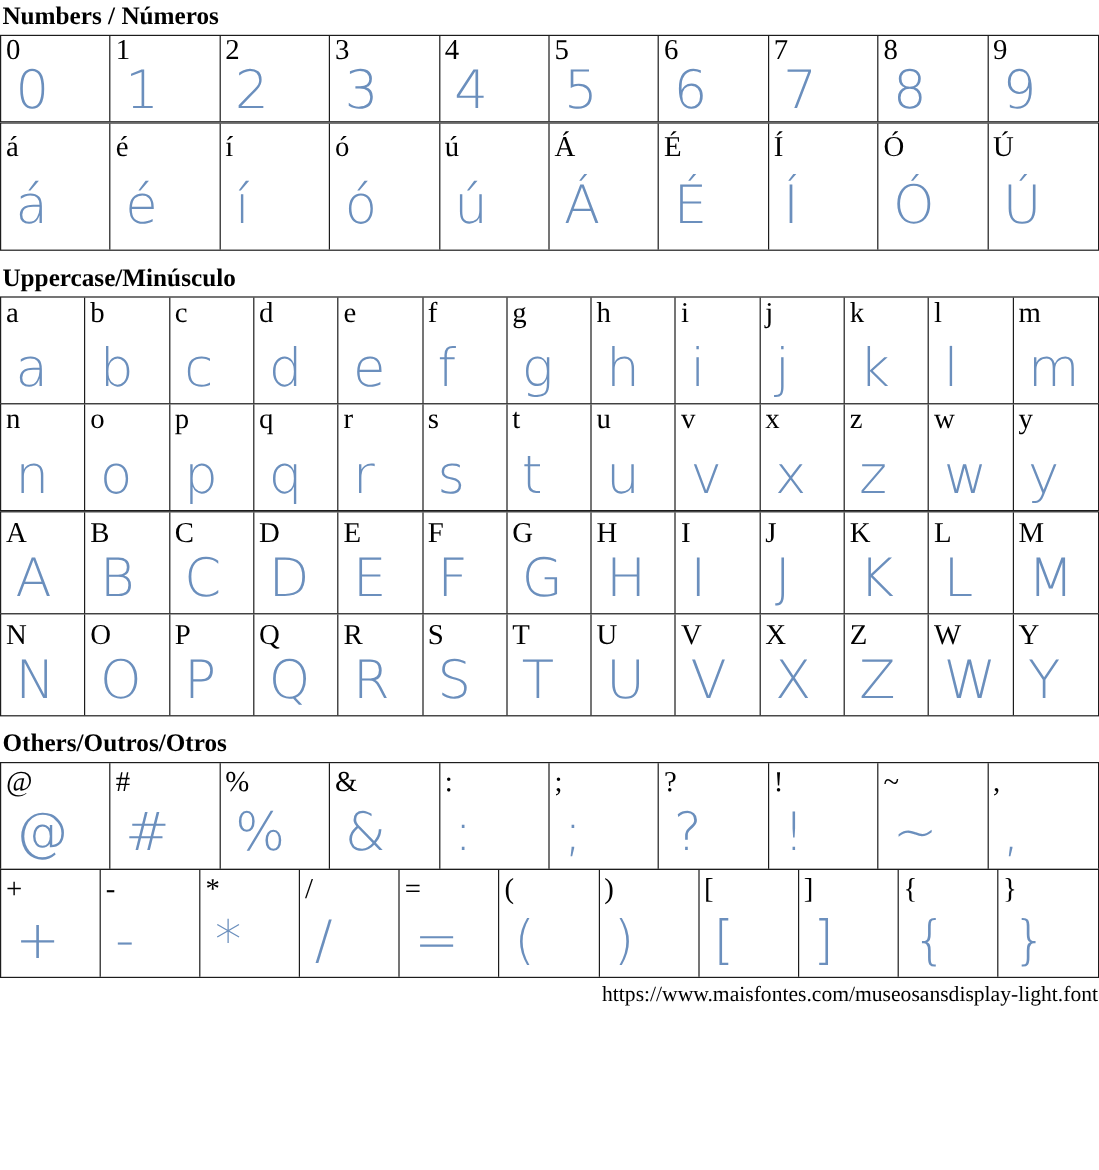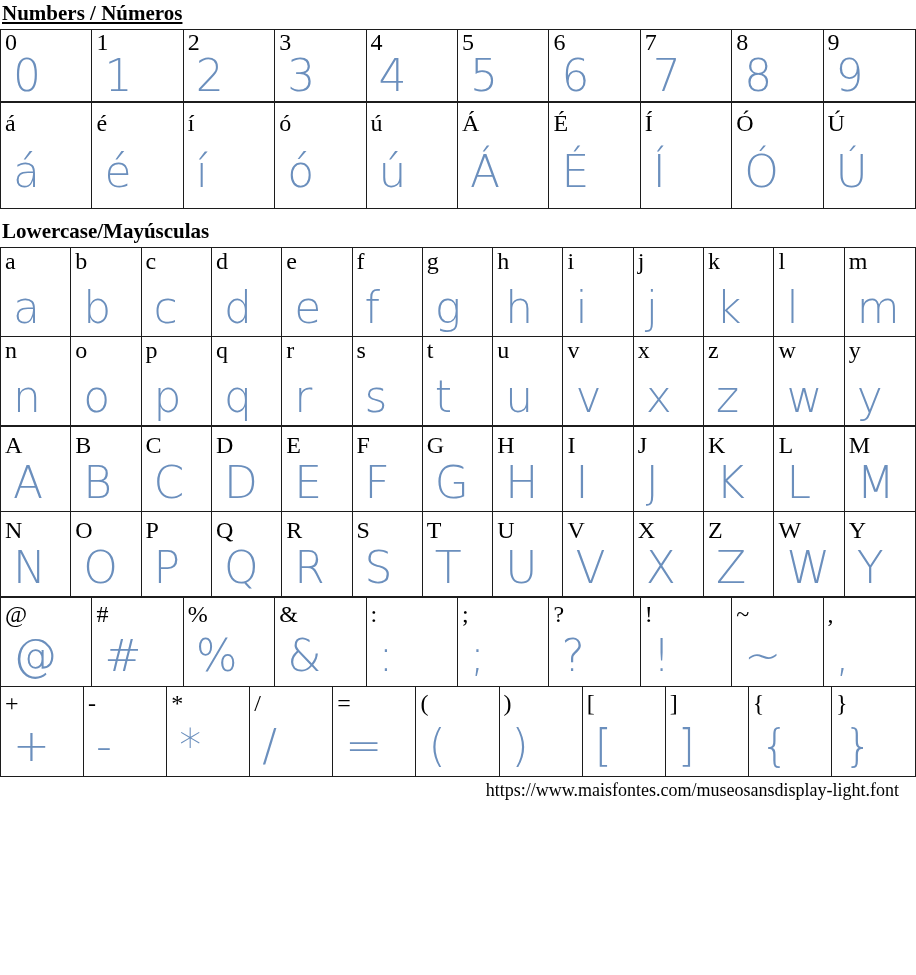--- a/index.html
+++ b/index.html
@@ -11,21 +11,21 @@
     font-family: "Liberation Serif", serif;
   }
   #specimen { width: 916px; }
   h2.section-title {
     font-size: 21px;
     line-height: 22px;
     font-weight: bold;
     margin: 11px 0 5px 2px;
     font-family: "Liberation Serif", serif;
   }
-  section.section:first-child h2.section-title { margin-top: 2px; text-decoration: underline; }
+  section.section:first-child h2.section-title { margin-top: 2px; }
   .trow {
     display: grid;
     width: 916px;
     border: 1px solid var(--border-color, #1c1c1c);
     background: #ffffff;
   }
   .trow + .trow { margin-top: -1px; }
   .cell {
     position: relative;
     border-right: 1px solid var(--border-color, #1c1c1c);
@@ -50,21 +50,21 @@
     font-weight: 300;
     font-family: "DejaVu Sans", sans-serif;
     color: var(--sample-color, #6b8fbd);
   }
   .footer {
     width: 916px;
     margin-top: 2px;
     text-align: right;
     font-size: 18px;
     line-height: 22px;
-    padding-right: 17px;
+    padding-right: 1px;
     font-family: "Liberation Serif", serif;
     color: #000000;
   }
 </style>
 </head>
 <body>
 
 <div id="specimen">
     <section class="section">
       <h2 class="section-title">Numbers / Números</h2>
@@ -149,21 +149,21 @@
           <span class="glyph-label">Ó</span>
           <span class="glyph-sample">Ó</span>
         </div>
         <div class="cell">
           <span class="glyph-label">Ú</span>
           <span class="glyph-sample">Ú</span>
         </div>
       </div>
     </section>
     <section class="section">
-      <h2 class="section-title">Lowercase/Mayúsculas</h2>
+      <h2 class="section-title">Uppercase/Minúsculo</h2>
       <div class="trow" style="grid-template-columns: repeat(13, 1fr); height: 90px; --lt: 1px; --sb: 6px;">
         <div class="cell">
           <span class="glyph-label">a</span>
           <span class="glyph-sample">a</span>
         </div>
         <div class="cell">
           <span class="glyph-label">b</span>
           <span class="glyph-sample">b</span>
         </div>
         <div class="cell">
@@ -370,20 +370,21 @@
           <span class="glyph-label">W</span>
           <span class="glyph-sample">W</span>
         </div>
         <div class="cell">
           <span class="glyph-label">Y</span>
           <span class="glyph-sample">Y</span>
         </div>
       </div>
     </section>
     <section class="section">
+      <h2 class="section-title">Others/Outros/Otros</h2>
       <div class="trow" style="grid-template-columns: repeat(10, 1fr); height: 90px; --lt: 4px; --sb: 8px;">
         <div class="cell">
           <span class="glyph-label">@</span>
           <span class="glyph-sample">@</span>
         </div>
         <div class="cell">
           <span class="glyph-label">#</span>
           <span class="glyph-sample">#</span>
         </div>
         <div class="cell">

